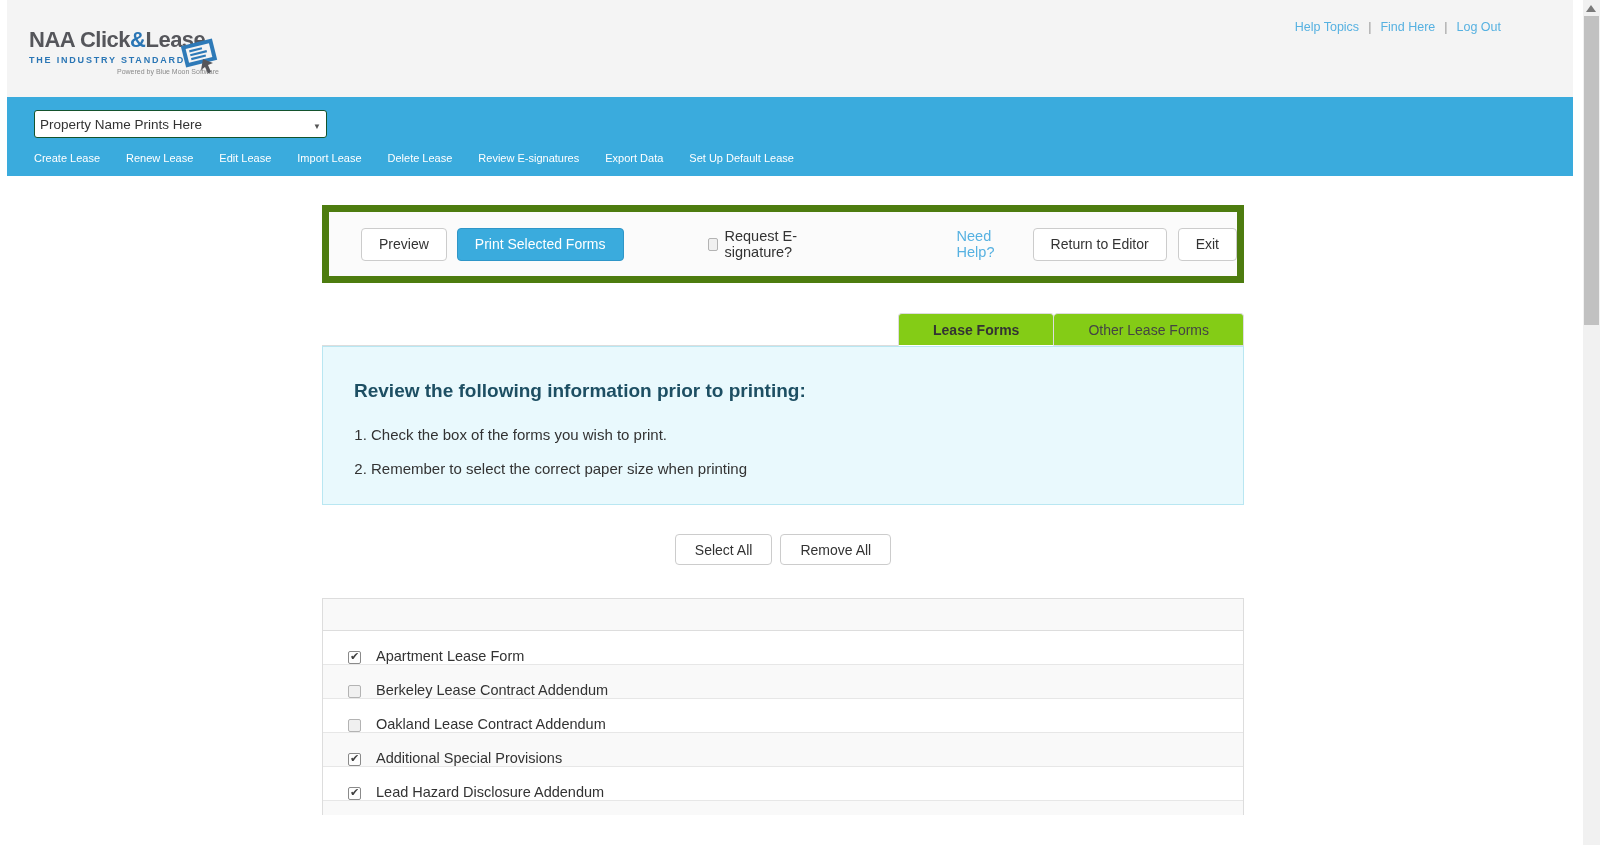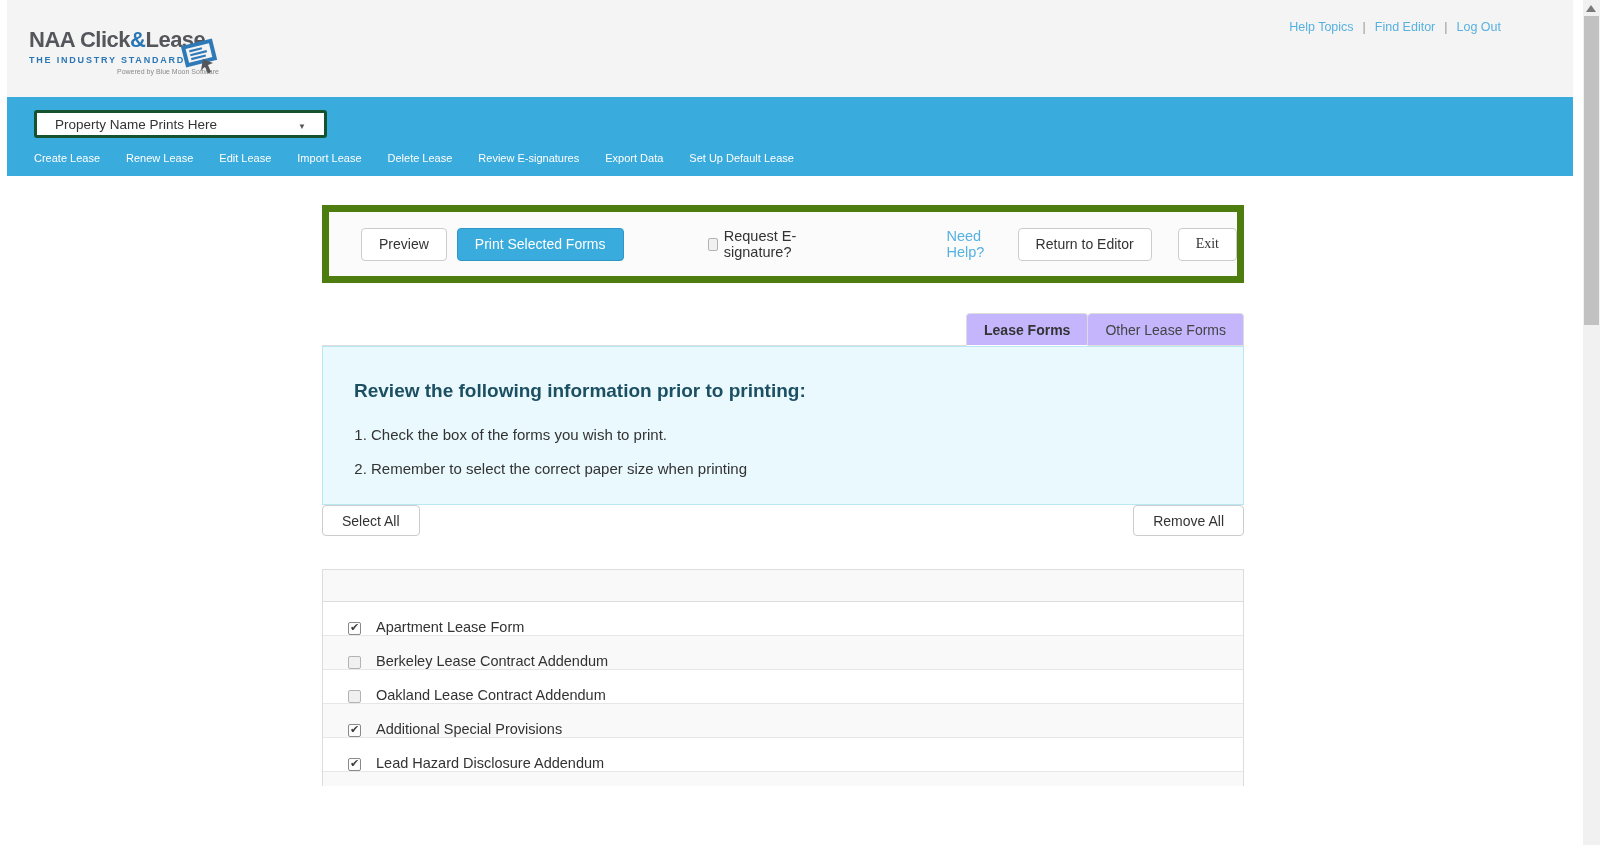--- a/index.html
+++ b/index.html
@@ -20,60 +20,60 @@
   .top-links .sep { color:#9a9a9a; }
   .main-nav { position:absolute; right:50px; bottom:0; display:flex; align-items:flex-end; }
   .home-wrap { align-self:center; margin-right:16px; margin-bottom:6px; cursor:pointer; line-height:0; }
   .navtabs { display:flex; gap:2px; }
   .navtab { height:40px; display:flex; align-items:center; padding:0 25px; font-size:13.5px; color:#444;
             background:#fff; border:1px solid #ddd; border-bottom:none; border-radius:4px 4px 0 0; cursor:pointer; white-space:nowrap; }
   .navtab.active { background:#3aabdd; color:#fff; font-weight:bold; border-color:#3aabdd; }
 
   
   .prop-bar { position:relative; width:100%; height:79px; background:#3aabdd; padding:13px 0 0 27px; }
-  .prop-select { width:293px; height:28px; background:#fff; border:3px solid #14532d; border-radius:3px;
-                 display:flex; align-items:center; justify-content:space-between; padding:0 18px; font-size:13.5px; color:#333; cursor:pointer; }
+  .prop-select { width:293px; height:28px; background:#fff; border:1px solid #14532d; border-radius:3px;
+                 display:flex; align-items:center; justify-content:space-between; padding:0 5px; font-size:13.5px; color:#333; cursor:pointer; }
   .caret::after { content:"▼"; font-size:8px; color:#555; }
   .bar-links { display:flex; gap:26px; margin-top:14px; }
   .bar-links a { color:#fff; font-size:11px; text-decoration:none; cursor:pointer; white-space:nowrap; }
 
   
   .content { width:922px; margin-left:315px; }
 
   .panel { margin-top:29px; height:78px; background:#fbfbfb; border:7px solid #4d7c0f;
            display:flex; align-items:center; padding-left:32px; }
   .btn { height:33px; padding:0 17px; background:#fff; border:1px solid #ccc; border-radius:4px;
          font-size:14px; color:#333; font-family:"Liberation Sans", sans-serif; cursor:pointer; white-space:nowrap; }
   .btn-primary { background:#3aabdd; border-color:#2f96c8; color:#fff; }
   .btn + .btn-primary { margin-left:10px; }
   .esign { display:flex; align-items:center; margin-left:84px; font-size:14.5px; cursor:pointer; }
   .esign span { margin-left:6px; }
   .need-help { margin-left:118px; color:#56b1e1; font-size:14.5px; text-decoration:none; cursor:pointer; }
   .ret-btn { margin-left:13px; }
-  .exit-btn { margin-left:26px;font-family:Liberation Serif, serif; }
+  .exit-btn { margin-left:11px; }
 
   input[type="checkbox"] { -webkit-appearance:none; appearance:none; width:13px; height:13px;
       background:#f0f0f0; border:1px solid #b3b3b3; border-radius:2px; position:relative; cursor:pointer; }
   input[type="checkbox"]:checked { background:#fdfdfd; border-color:#8a8a8a; }
   input[type="checkbox"]:checked::after { content:"✔"; position:absolute; left:1px; top:-2px;
       font-size:11px; color:#3e3e3e; }
 
   .tab-strip { display:flex; align-items:flex-end; margin-top:30px; height:33px; }
   .filler { flex:1; height:100%; border-bottom:1px solid #ddd; }
-  .ftab { height:33px; display:flex; align-items:center; padding:0 17px; font-size:14px; color:#444;
-          background:#c4b5fd; border:1px solid #ddd; border-radius:4px 4px 0 0; cursor:pointer; white-space:nowrap; }
+  .ftab { height:33px; display:flex; align-items:center; padding:0 34px; font-size:14px; color:#444;
+          background:#84cc16; border:1px solid #ddd; border-radius:4px 4px 0 0; cursor:pointer; white-space:nowrap; }
   .ftab.active { font-weight:bold; color:#333; border-bottom:1px solid #fff; }
   .ftab.inactive { border-left:none; }
 
   .notice { height:159px; background:#e9f9fd; border:1px solid #b9e7f2; padding:33px 30px 0 31px; }
   .notice-title { font-size:19px; font-weight:bold; color:#1d4f63; }
   .notice ol { margin-top:24px; padding-left:17px; }
   .notice li { font-size:15px; color:#333; margin-bottom:17px; }
 
-  .mid-actions { display:flex; justify-content:space-between; gap:8px; }
+  .mid-actions { margin-top:29px; display:flex; justify-content:center; gap:8px; }
   .mid-actions .btn { height:31px; padding:0 19px; }
 
   .ftable { margin-top:33px; border:1px solid #ddd; border-bottom:none; }
   .thead { height:32px; background:#f9f9f9; border-bottom:1px solid #ddd; }
   .frow { height:34px; display:flex; align-items:flex-end; padding-left:25px; border-bottom:1px solid #e7e7e7; background:#fff; }
   .frow:nth-child(even) { background:#f9f9f9; }
   .frow .flabel { margin-left:15px; font-size:14.5px; color:#333; }
   .partial-row { height:14px; background:#f9f9f9; }
 
   
@@ -102,21 +102,21 @@
             <rect x="13" y="25" width="15" height="2.2" fill="#2e7ab8"></rect>
           </g>
           <polygon points="26,28 36,32 31,34 34,41 31,42.5 28,36 24,39" fill="#55565b"></polygon>
         </svg>
       </span>
     </div>
 
     <div class="top-links" id="top-links">
         <a>Help Topics</a>
         <span class="sep">|</span>
-        <a>Find Editor</a>
+        <a>Find Here</a>
         <span class="sep">|</span>
         <a>Log Out</a>
       </div>
 
   </div>
 
   <div class="prop-bar">
     <div class="prop-select">
       <span>Property Name Prints Here</span>
       <span class="caret"></span>

